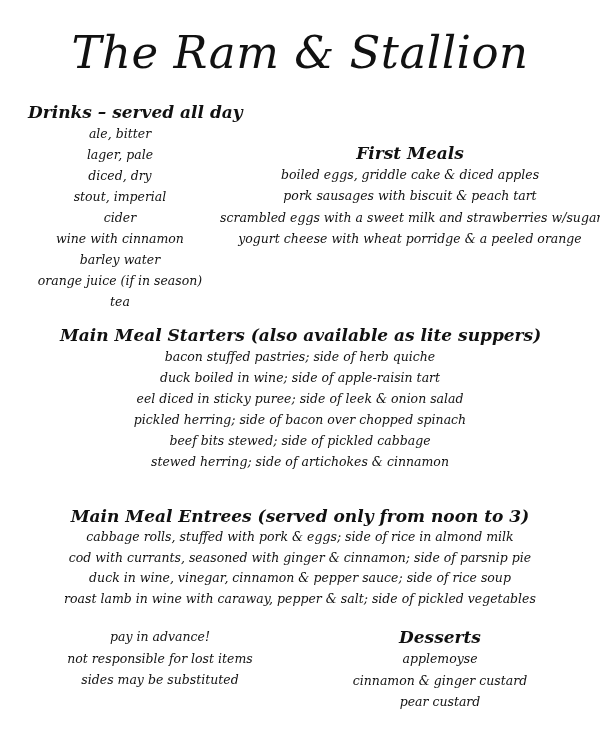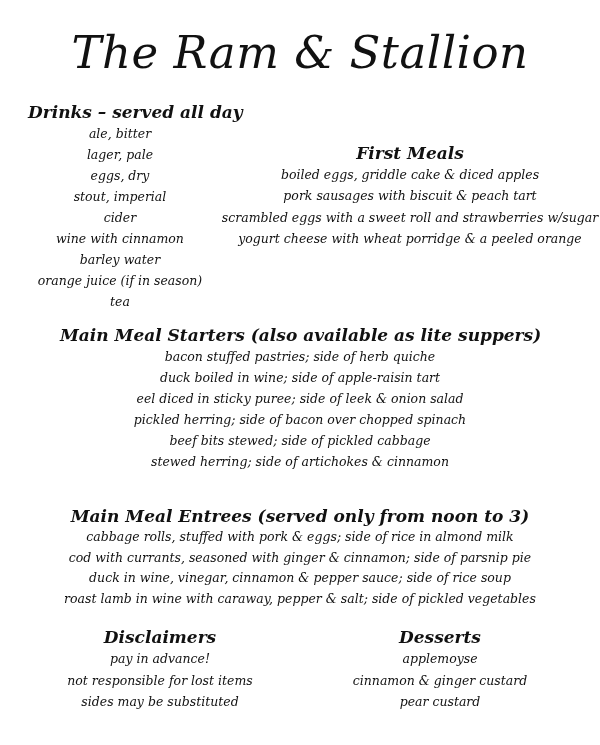--- a/index.html
+++ b/index.html
@@ -26,36 +26,36 @@
 </head>
 <body>
 
 <div class="title">The Ram &amp; Stallion</div>
 
 <div class="section" id="drinks">
   <div class="heading">Drinks – served all day</div>
   <ul class="items">
     <li>ale, bitter</li>
     <li>lager, pale</li>
-    <li>eggs, dry</li>
+    <li>diced, dry</li>
     <li>stout, imperial</li>
     <li>cider</li>
     <li>wine with cinnamon</li>
     <li>barley water</li>
     <li>orange juice (if in season)</li>
     <li>tea</li>
   </ul>
 </div>
 
 <div class="section" id="first">
   <div class="heading">First Meals</div>
   <ul class="items">
     <li>boiled eggs, griddle cake &amp; diced apples</li>
     <li>pork sausages with biscuit &amp; peach tart</li>
-    <li>scrambled eggs with a sweet roll and strawberries w/sugar</li>
+    <li>scrambled eggs with a sweet milk and strawberries w/sugar</li>
     <li>yogurt cheese with wheat porridge &amp; a peeled orange</li>
   </ul>
 </div>
 
 <div class="section" id="starters">
   <div class="heading">Main Meal Starters (also available as lite suppers)</div>
   <ul class="items">
     <li>bacon stuffed pastries; side of herb quiche</li>
     <li>duck boiled in wine; side of apple-raisin tart</li>
     <li>eel diced in sticky puree; side of leek &amp; onion salad</li>
@@ -69,21 +69,20 @@
   <div class="heading">Main Meal Entrees (served only from noon to 3)</div>
   <ul class="items">
     <li>cabbage rolls, stuffed with pork &amp; eggs; side of rice in almond milk</li>
     <li>cod with currants, seasoned with ginger &amp; cinnamon; side of parsnip pie</li>
     <li>duck in wine, vinegar, cinnamon &amp; pepper sauce; side of rice soup</li>
     <li>roast lamb in wine with caraway, pepper &amp; salt; side of pickled vegetables</li>
   </ul>
 </div>
 
 <div class="section" id="disclaimers">
-  <div class="heading">Disclaimers</div>
   <ul class="items">
     <li>pay in advance!</li>
     <li>not responsible for lost items</li>
     <li>sides may be substituted</li>
   </ul>
 </div>
 
 <div class="section" id="desserts">
   <div class="heading">Desserts</div>
   <ul class="items">

